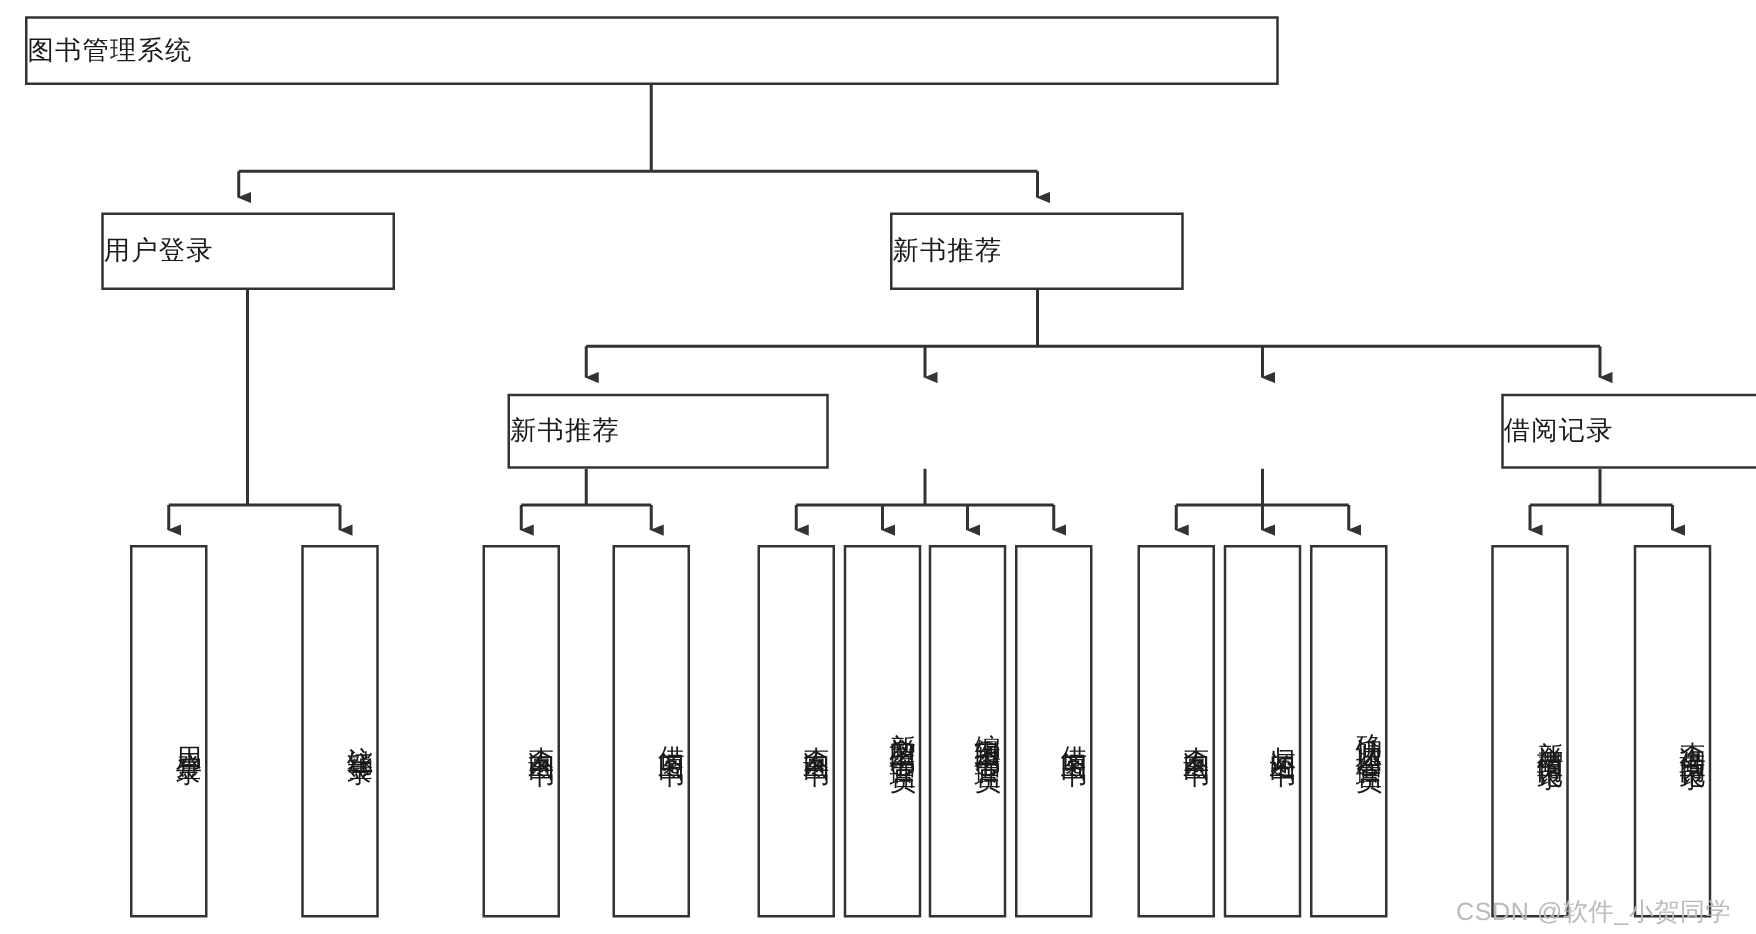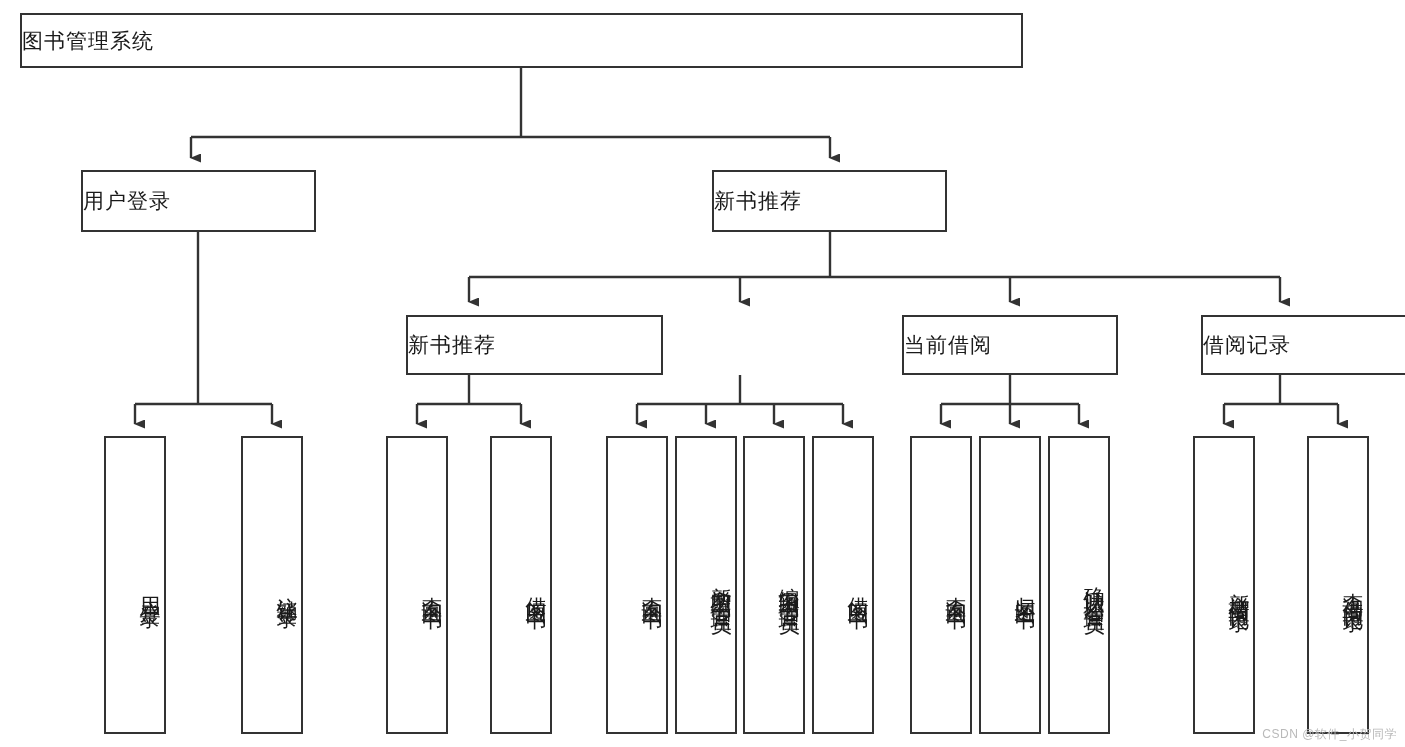--- a/index.html
+++ b/index.html
@@ -35,23 +35,23 @@
     justify-content:center;
   }
   .node.v .lbl{
     writing-mode:vertical-rl;
     text-orientation:upright;
     white-space:nowrap;
   }
   svg.edges{position:absolute;left:0;top:0;width:1405px;height:747px;pointer-events:none;}
   .wm{
     position:absolute;
-    right:8px;
+    right:20px;
     bottom:4px;
-    font-size:12px;
+    font-size:20px;
     color:#b9b9b9;
     letter-spacing:0.5px;
     white-space:nowrap;
     font-family:"Liberation Sans","DejaVu Sans",sans-serif;
   }
 </style>
 </head>
 <body>
 
 <div id="canvas">
@@ -116,23 +116,20 @@
   <div class="node h" style="left:81px;top:170px;width:235px;height:62px;">
     <span class="lbl">用户登录</span>
   </div>
   <div class="node h" style="left:712px;top:170px;width:235px;height:62px;">
     <span class="lbl">新书推荐</span>
   </div>
 
   <div class="node h" style="left:362px;top:315px;width:257px;height:60px;margin-left:44px;">
     <span class="lbl">新书推荐</span>
   </div>
-  <div class="node h" style="left:902px;top:315px;width:216px;height:60px;">
-    <span class="lbl">当前借阅</span>
-  </div>
   <div class="node h" style="left:1172px;top:315px;width:216px;height:60px;margin-left:29px;">
     <span class="lbl">借阅记录</span>
   </div>
 
   <div class="node v" style="left:104px;top:436px;width:62px;height:298px;">
     <span class="lbl">用户登录</span>
   </div>
   <div class="node v" style="left:241px;top:436px;width:62px;height:298px;">
     <span class="lbl">注销登录</span>
   </div>

